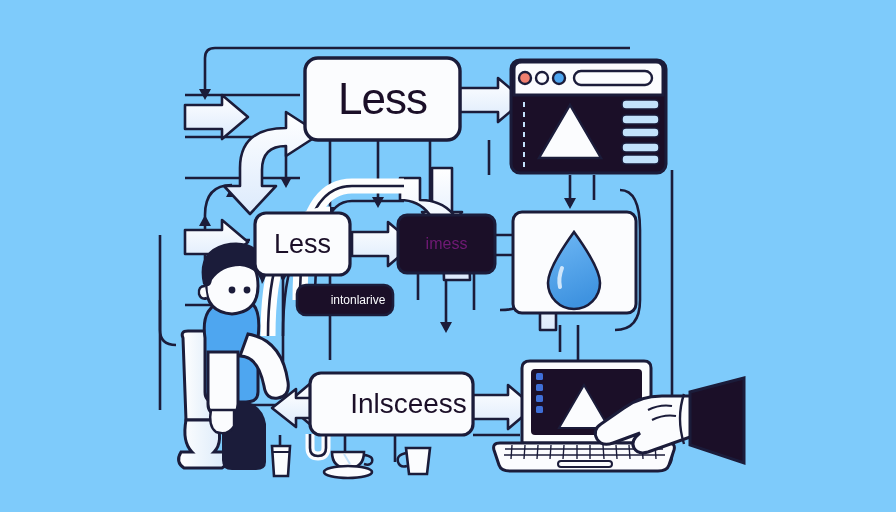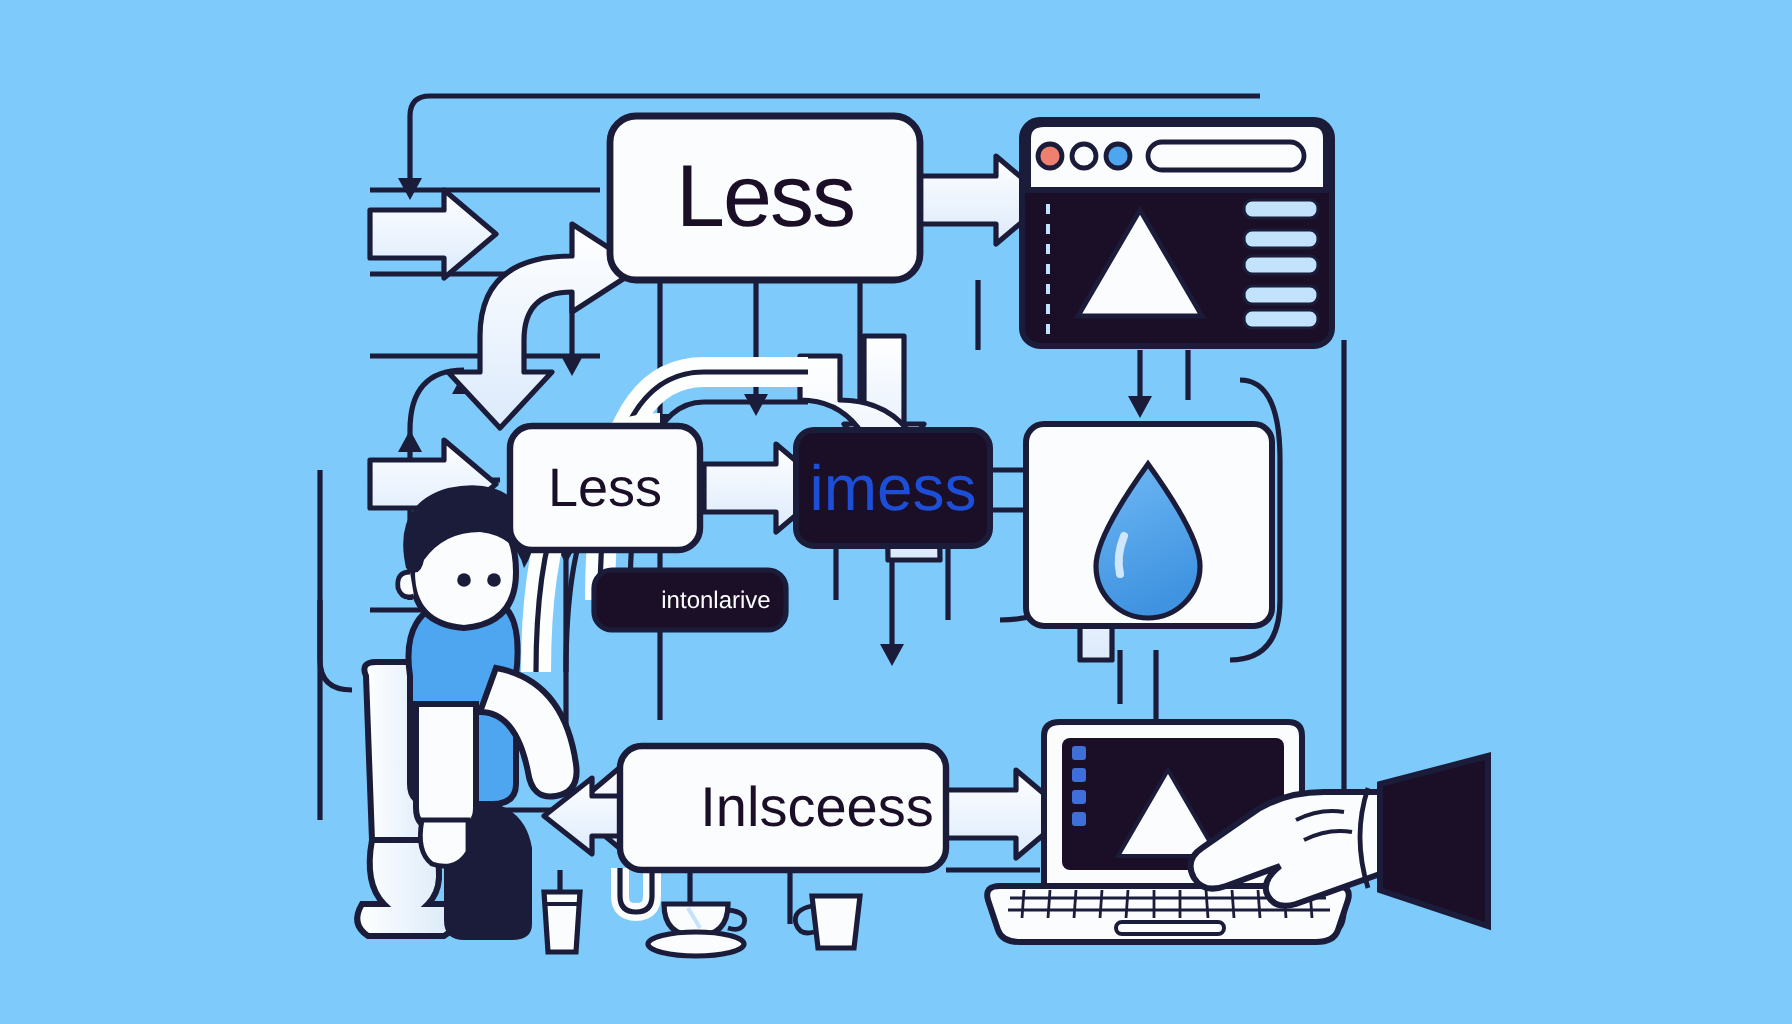--- a/index.html
+++ b/index.html
@@ -254,19 +254,19 @@
     <rect x="398" y="215" width="97" height="58" rx="9" fill="#1b0f28" stroke="#1b1c3a" stroke-width="3"></rect>
     <rect x="297" y="285" width="96" height="30" rx="9" fill="#1b0f28" stroke="#1b1c3a" stroke-width="2.6"></rect>
     <rect x="310" y="373" width="163" height="62" rx="11" fill="#fbfcfe" stroke="#1b1c3a" stroke-width="3.2"></rect>
   </g>
 </svg>
 
 <div class="lbl" style="left:305px;top:58px;width:155px;height:82px;color:#1b0f28;font-size:44px;letter-spacing:-1px;">Less</div>
 
 <div class="lbl" style="left:255px;top:213px;width:95px;height:62px;color:#1b0f28;font-size:27px;">Less</div>
 
-<div class="lbl" style="left:398px;top:215px;width:97px;height:58px;color:#1d4ed8;font-size:32px;">imess</div>
+<div class="lbl" style="left:398px;top:215px;width:97px;height:58px;color:#701a75;font-size:16px;">imess</div>
 
 <div class="lbl" style="left:297px;top:285px;width:96px;height:30px;color:#fbfcfe;font-size:12px;padding-left:13px;">intonlarive</div>
 
 <div class="lbl" style="left:310px;top:373px;width:197px;height:62px;color:#1b0f28;font-size:28px;">Inlsceess</div>
 
 </div>
 
 </body></html>

